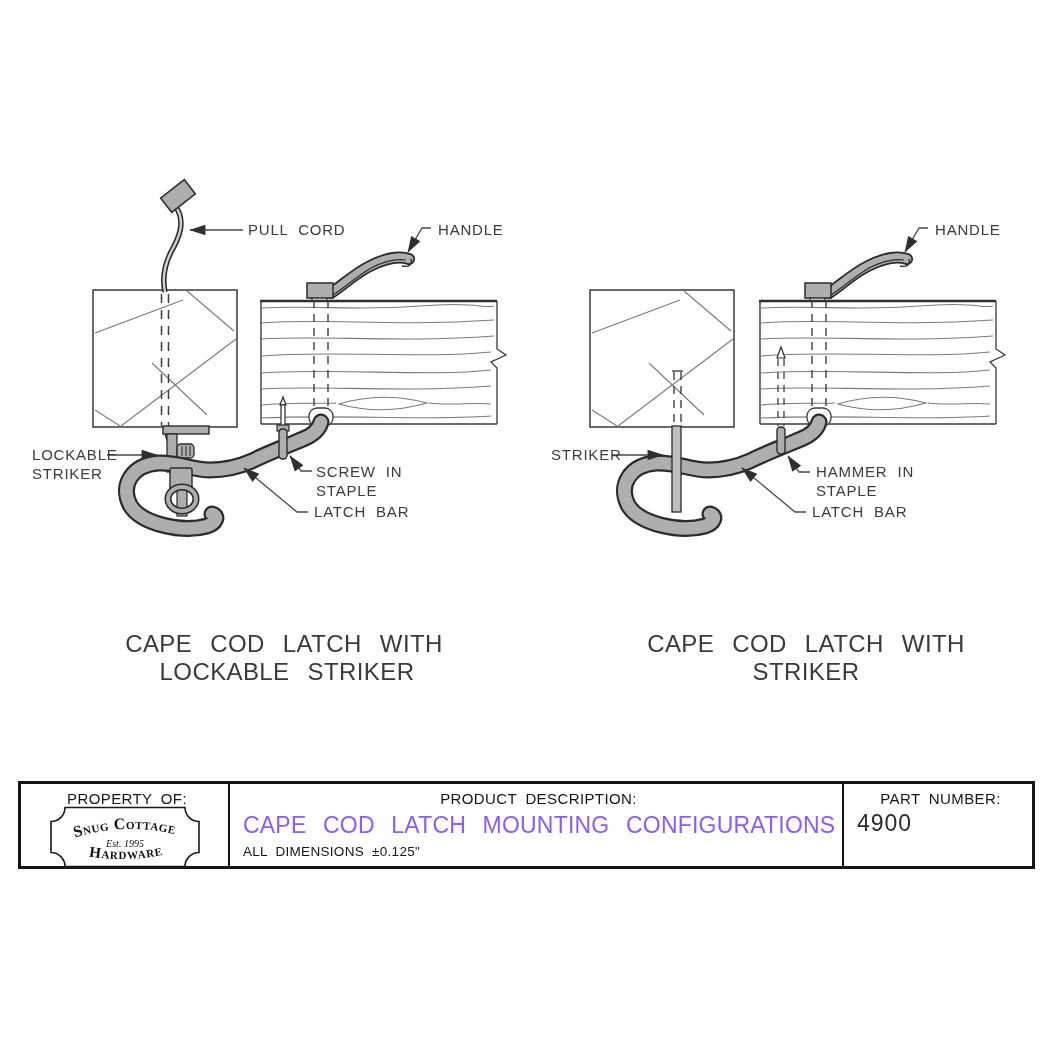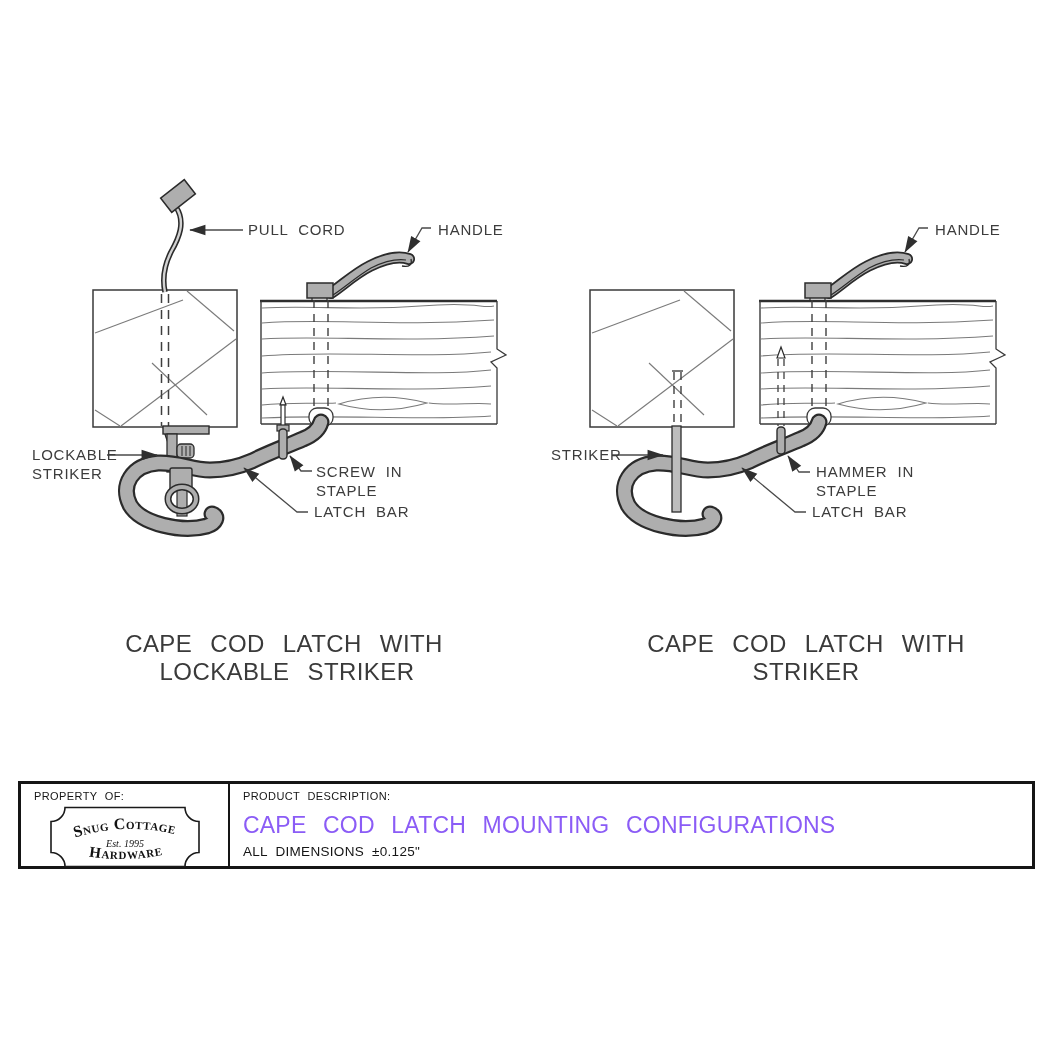--- a/index.html
+++ b/index.html
@@ -1,29 +1,29 @@
 <!DOCTYPE html>
 <html><head>
 <meta charset="utf-8">
 <style>
   html,body{margin:0;padding:0;background:#fff;}
   body{width:1052px;height:1052px;position:relative;font-family:"Liberation Sans",sans-serif;overflow:hidden;}
-  .stage{position:absolute;left:0;top:0;width:1052px;height:1052px;background:#ffffff;}
+  .stage{position:absolute;left:0;top:0;width:1052px;height:1052px;background:#ffffff;text-align:center;}
   svg text{font-family:"Liberation Sans",sans-serif;fill:#3c3c3c;}
   .lbl{font-size:15px;letter-spacing:0.8px;word-spacing:5px;}
   .cap{font-size:24px;letter-spacing:0.4px;word-spacing:11px;fill:#3a3a3a;}
 
   
   .tblock{position:absolute;left:18px;top:781px;width:1011px;height:82px;
           border:3px solid #151515;display:flex;background:#fff;}
   .cell{position:relative;height:100%;}
   .c1{width:207px;}
   .c2{width:612px;border-left:2.5px solid #151515;}
   .c3{flex:1;border-left:2.5px solid #151515;}
-  .cell-label{font-size:11px;letter-spacing:0.4px;word-spacing:4px;color:#151515;
+  .cell-label{font-size:15px;letter-spacing:0.4px;word-spacing:4px;color:#151515;
               padding:6px 8px 0 13px;white-space:nowrap;}
   .desc{position:absolute;left:13px;top:28px;font-size:23px;letter-spacing:0.2px;
         word-spacing:10px;color:#8b5cf6;white-space:nowrap;}
   .tol{position:absolute;left:13px;bottom:7px;font-size:13.5px;letter-spacing:0.3px;
        word-spacing:4px;color:#151515;white-space:nowrap;}
   .pn{position:absolute;left:13px;top:26px;font-size:23px;letter-spacing:1px;color:#2c2c2c;}
   .badge{position:absolute;left:28px;top:22px;}
 </style>
 </head>
 <body>
@@ -216,15 +216,19 @@
       <text style="font-family:'Liberation Serif',serif;font-weight:bold;font-variant:small-caps;font-size:15px;letter-spacing:0.8px;fill:#111;">
         <textPath href="#lgArcBot" startOffset="50%" text-anchor="middle">Hardware</textPath>
       </text>
     </svg>
   </div>
   <div class="cell c2">
     <div class="cell-label">PRODUCT DESCRIPTION:</div>
     <div class="desc">CAPE COD LATCH MOUNTING CONFIGURATIONS</div>
     <div class="tol">ALL DIMENSIONS ±0.125"</div>
   </div>
+  <div class="cell c3">
+    <div class="cell-label">PART NUMBER:</div>
+    <div class="pn">4900</div>
+  </div>
 </div>
 
 </div>
 
 </body></html>

